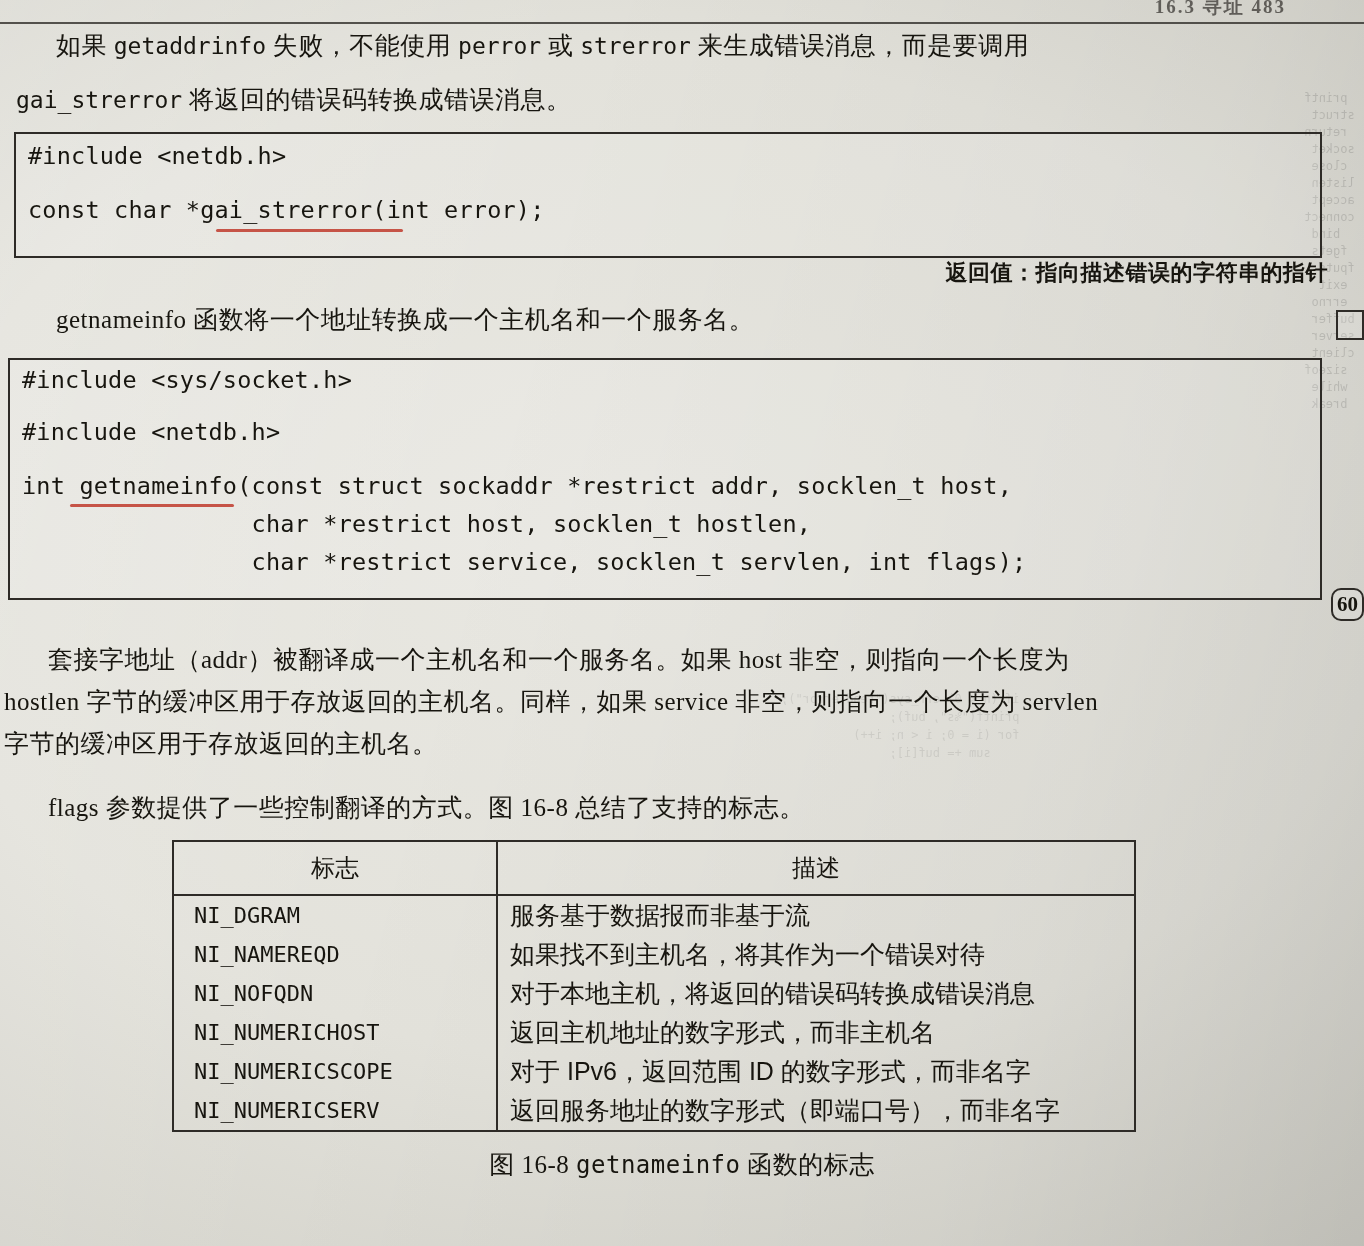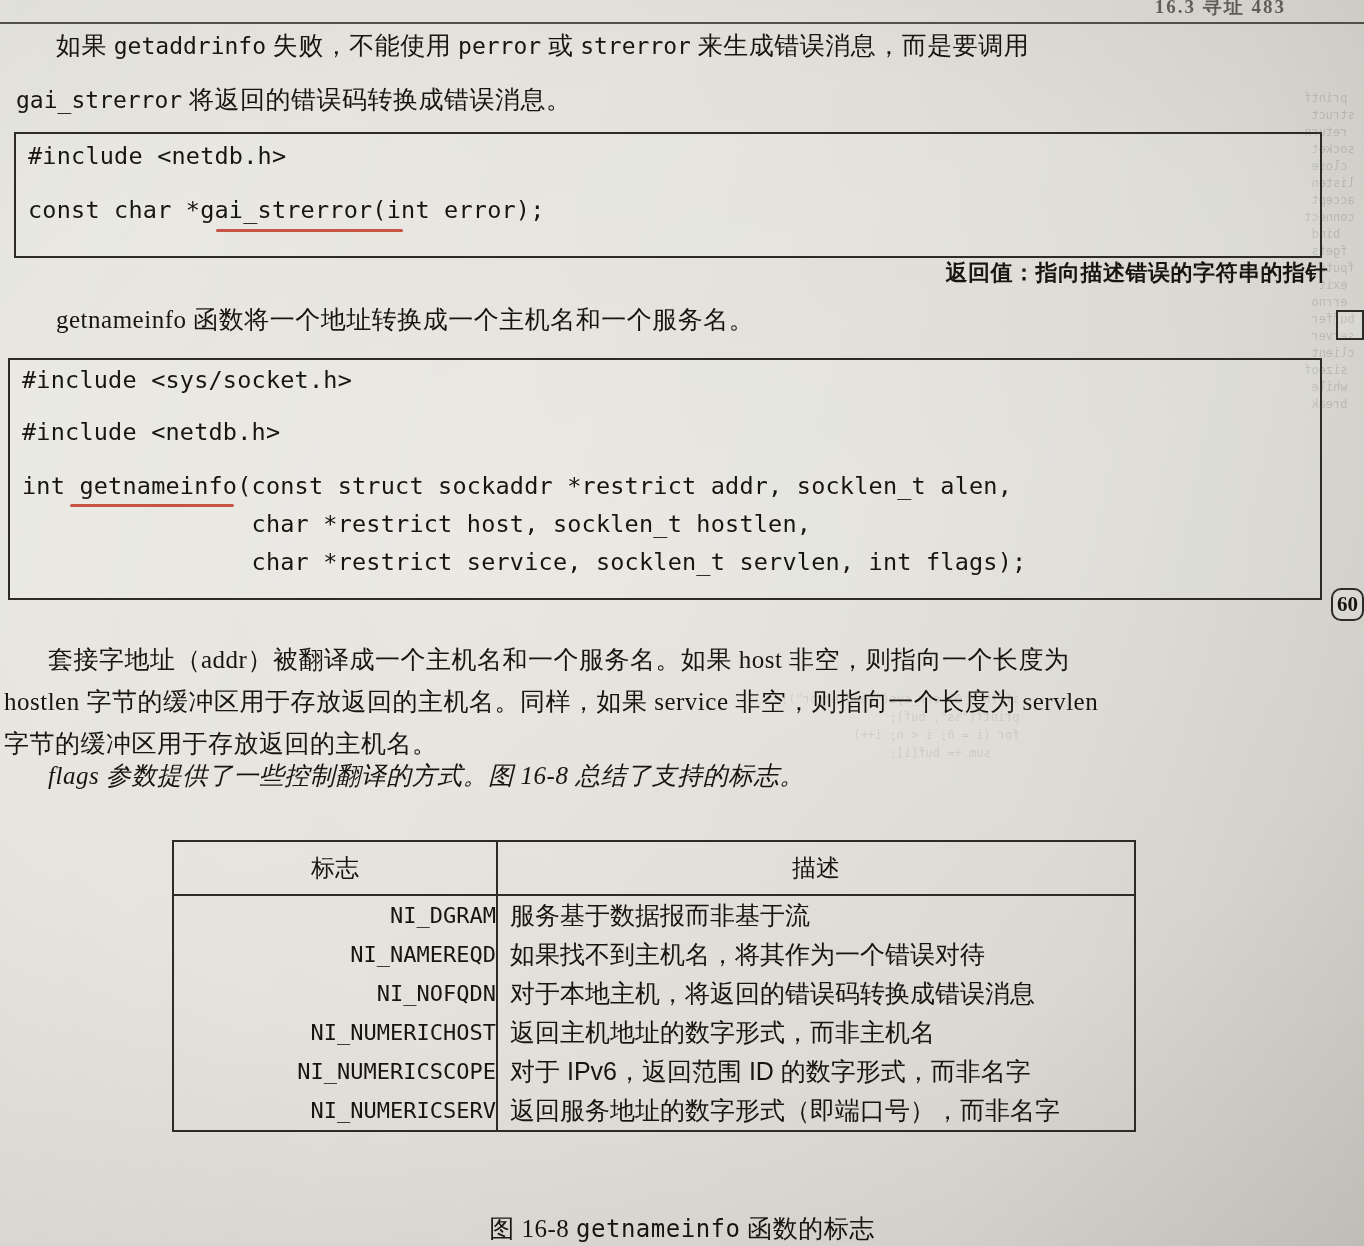--- a/index.html
+++ b/index.html
@@ -138,26 +138,25 @@
     text-align: center;
     font-family: "Liberation Serif", serif;
     font-size: 24px;
     font-weight: normal;
     height: 52px;
     color: #17150f;
   }
   .tbl .flagcell {
     font-family: "DejaVu Sans Mono", monospace;
     font-size: 22px;
-    padding: 3px 0 3px 26px;
+    padding: 3px 0 3px 20px;
     color: #17150f;
     white-space: nowrap;
     border-top: none;
     border-bottom: none;
-    text-align: right;
   }
   .tbl .desccell {
     font-family: Liberation Sans, sans-serif;
     font-size: 25px;
     padding: 3px 0 3px 12px;
     color: #17150f;
     white-space: nowrap;
     border-top: none;
     border-bottom: none;
   }
@@ -264,40 +263,40 @@
     </div>
     <div class="retline" style="right:36px; top:258px;">返回值：指向描述错误的字符串的指针</div>
 
     <div class="para" style="left:56px; top:300px; width:1290px;">
       <span>getnameinfo 函数将一个地址转换成一个主机名和一个服务名。</span>
     </div>
 
     <div class="codebox" style="left:8px; top:358px; width:1310px; height:238px;">
       <div class="codeline" style="left:12px; top:6px;">#include &lt;sys/socket.h&gt;</div>
       <div class="codeline" style="left:12px; top:58px;">#include &lt;netdb.h&gt;</div>
-      <div class="codeline" style="left:12px; top:112px;">int getnameinfo(const struct sockaddr *restrict addr, socklen_t alen,</div>
+      <div class="codeline" style="left:12px; top:112px;">int getnameinfo(const struct sockaddr *restrict addr, socklen_t host,</div>
       <div class="codeline" style="left:12px; top:150px;">                char *restrict host, socklen_t hostlen,</div>
       <div class="codeline" style="left:12px; top:188px;">                char *restrict service, socklen_t servlen, int flags);</div>
       <div class="underline-red" style="left:60px; top:144px; width:164px;"></div>
     </div>
 
     <div class="margin-note" style="right:0px; top:588px;border-radius:10px;">60</div>
     <div class="margin-tab" style="right:0px; top:310px;"></div>
 
     <div class="para" style="left:48px; top:640px; width:1310px;">
       <span>套接字地址（addr）被翻译成一个主机名和一个服务名。如果 host 非空，则指向一个长度为</span>
     </div>
     <div class="para" style="left:4px; top:682px; width:1330px;">
       <span>hostlen 字节的缓冲区用于存放返回的主机名。同样，如果 service 非空，则指向一个长度为 servlen</span>
     </div>
     <div class="para" style="left:4px; top:724px; width:1330px;">
       <span>字节的缓冲区用于存放返回的主机名。</span>
     </div>
 
-    <div class="para" style="left:48px; top:756px; width:1310px;font-style:italic;">
+    <div class="para" style="left:48px; top:788px; width:1310px;">
       <span>flags 参数提供了一些控制翻译的方式。图 16-8 总结了支持的标志。</span>
     </div>
 
     <table class="tbl" style="left:172px; top:840px; width:964px;">
       <thead>
         <tr>
           <th class="hdr" style="width:322px;margin-top:42px;">标志</th>
           <th class="hdr">描述</th>
         </tr>
       </thead>
@@ -322,20 +321,20 @@
           <td class="flagcell">NI_NUMERICSCOPE</td>
           <td class="desccell">对于 IPv6，返回范围 ID 的数字形式，而非名字</td>
         </tr>
         <tr>
           <td class="flagcell">NI_NUMERICSERV</td>
           <td class="desccell">返回服务地址的数字形式（即端口号），而非名字</td>
         </tr>
       </tbody>
     </table>
 
-    <div class="caption" style="top:1212px;">
+    <div class="caption" style="top:1148px;">
       <span>图 16-8</span>
       <span class="cm">getnameinfo</span>
       <span>函数的标志</span>
     </div>
 
   </div>
 </div>
 
 </body></html>

